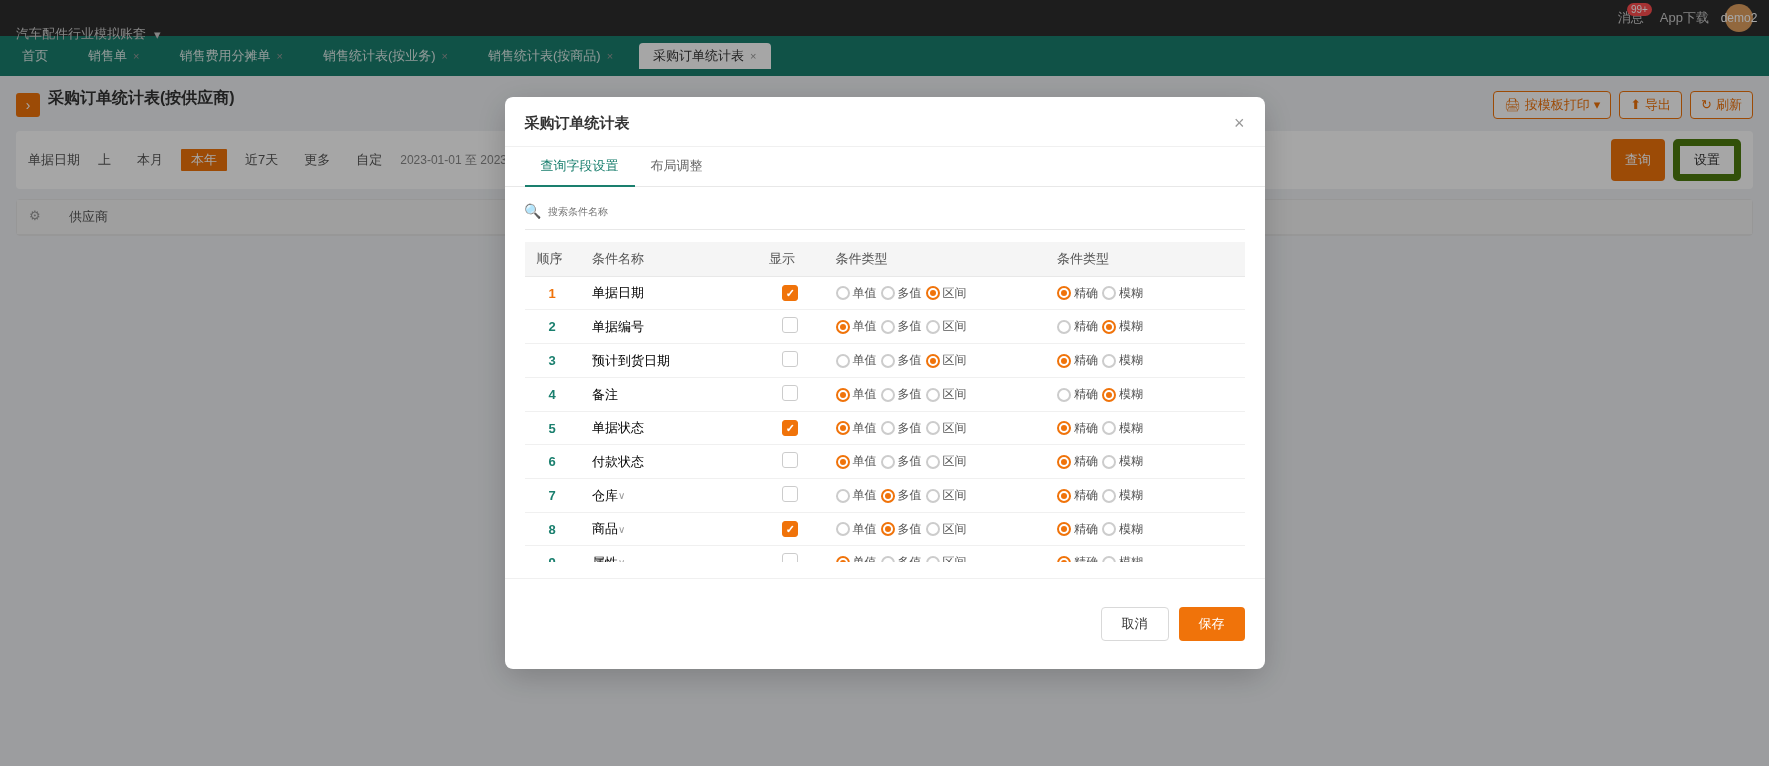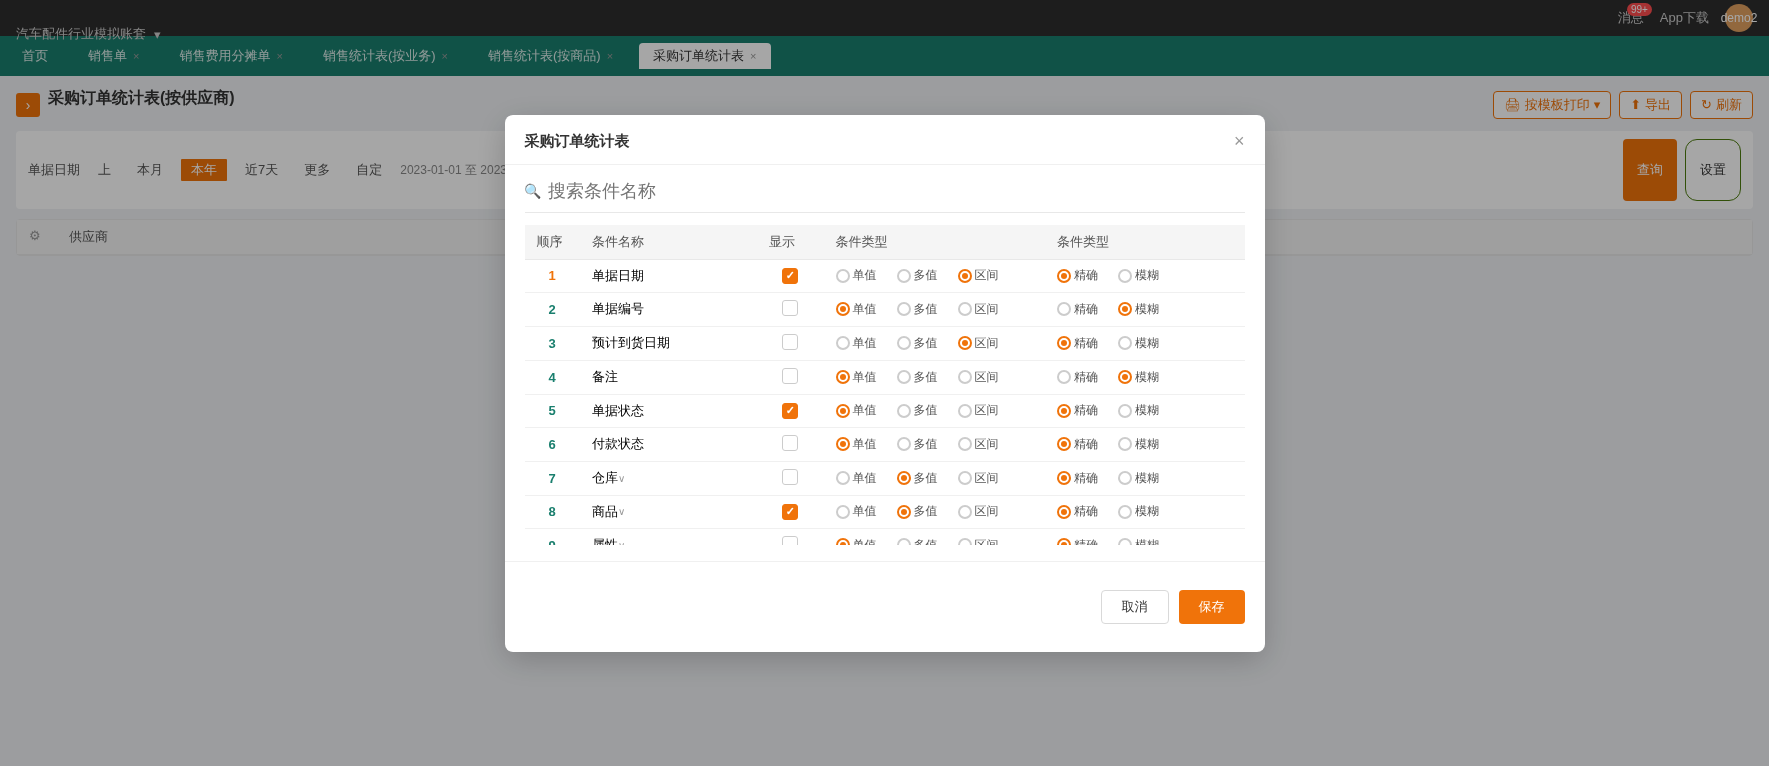--- a/index.html
+++ b/index.html
@@ -41,21 +41,21 @@
     .tab-item.active { background: white; color: #333; }
     .tab-close { font-size: 11px; color: #999; cursor: pointer; }
 
     
     .page-area {
       padding: 12px 16px;
       position: relative;
     }
     .page-title { font-size: 16px; font-weight: bold; color: #333; margin-bottom: 12px; }
     .btn-orange { background: #f0730a; color: white; border: none; border-radius: 4px; padding: 5px 14px; cursor: pointer; font-size: 13px; }
-    .btn-white { background: white; color: #333; border: 1px solid #4d7c0f; border-radius: 12px; padding: 21px 14px; cursor: pointer; font-size: 13px; }
+    .btn-white { background: white; color: #333; border: 7px solid #4d7c0f; border-radius: 5px; padding: 5px 14px; cursor: pointer; font-size: 13px; }
     .date-filter { display: flex; align-items: center; gap: 6px; font-size: 13px; }
     .date-btn { padding: 3px 8px; border-radius: 3px; cursor: pointer; color: #555; }
     .date-btn.active { background: #f0730a; color: white; border-radius: 1px; padding: 2px 10px; }
 
     
     .overlay {
       position: fixed; top: 0; left: 0; right: 0; bottom: 0;
       background: rgba(0,0,0,0.35);
       z-index: 100;
       display: flex; align-items: center; justify-content: center;
@@ -86,35 +86,35 @@
       padding: 10px 16px;
       cursor: pointer;
       color: #666;
       font-size: 13px;
       border-bottom: 2px solid transparent;
       margin-bottom: -1px;
     }
     .modal-tab.active { color: #1a7f6e; border-bottom: 2px solid #1a7f6e; }
     .modal-body { padding: 16px 20px; flex: 1; overflow: hidden; display: flex; flex-direction: column; }
     .search-bar { display: flex; align-items: center; border-bottom: 1px solid #e8e8e8; padding-bottom: 10px; margin-bottom: 12px; gap: 6px; }
-    .search-bar input { border: none; outline: none; font-size: 18px; color: #333; flex: 1; }
+    .search-bar input { border: none; outline: none; font-size: 10px; color: #333; flex: 1; }
     .search-icon { color: #aaa; font-size: 14px; }
 
     
     .field-table { width: 100%; border-collapse: collapse; font-size: 13px; }
     .field-table th { background: #f5f5f5; padding: 8px 12px; text-align: left; color: #555; font-weight: normal; border-bottom: 1px solid #e8e8e8; }
     .field-table td { padding: 7px 12px; border-bottom: 1px solid #f0f0f0; vertical-align: middle; }
     .col-order { width: 50px; text-align: center; font-family: Liberation Serif, serif; }
     .col-name { width: 160px; }
     .col-show { width: 60px; text-align: center; }
     .col-type { width: 200px; }
     .col-match { width: 180px; }
 
     
-    .radio-group { display: flex; gap: 20px; align-items: center; }
+    .radio-group { display: flex; gap: 4px; align-items: center; }
     .radio-item { display: flex; align-items: center; gap: 3px; cursor: pointer; }
     .radio-circle {
       width: 14px; height: 14px; border-radius: 50%;
       border: 2px solid #ccc;
       display: inline-flex; align-items: center; justify-content: center;
     }
     .radio-circle.checked { border-color: #f0730a; }
     .radio-circle.checked::after { content: ''; width: 6px; height: 6px; border-radius: 50%; background: #f0730a; }
     .radio-label { color: #555; font-size: 12px; }
 
@@ -248,20 +248,28 @@
 </div>
 
 <div class="overlay">
   <div class="modal">
 
     <div class="modal-header">
       <span class="modal-title">采购订单统计表</span>
       <span class="modal-close">×</span>
     </div>
 
+    <div class="modal-tabs">
+      <div class="modal-tab active">
+        <span>查询字段设置</span>
+      </div>
+      <div class="modal-tab">
+        <span>布局调整</span>
+      </div>
+    </div>
 
     <div class="modal-body">
 
       <div class="search-bar">
         <span class="search-icon">🔍</span>
         <input type="text" placeholder="搜索条件名称" style="">
       </div>
 
       <div class="table-scroll">
         <table class="field-table">

